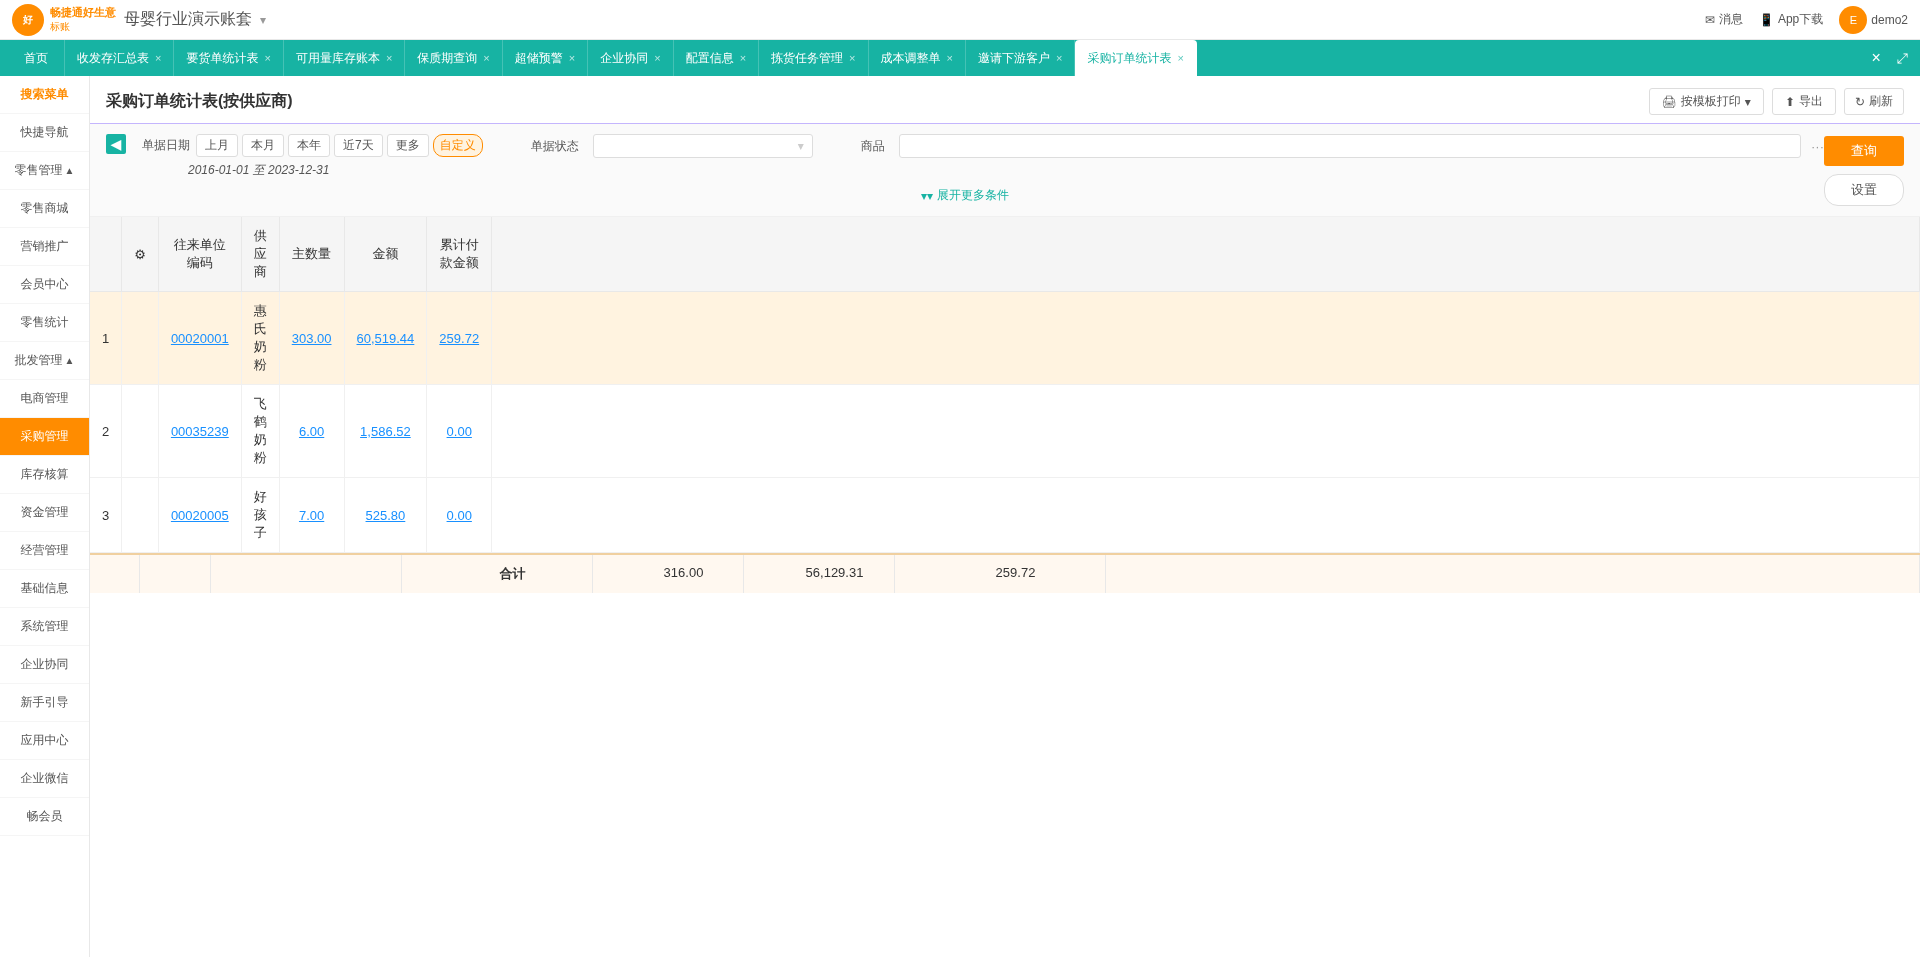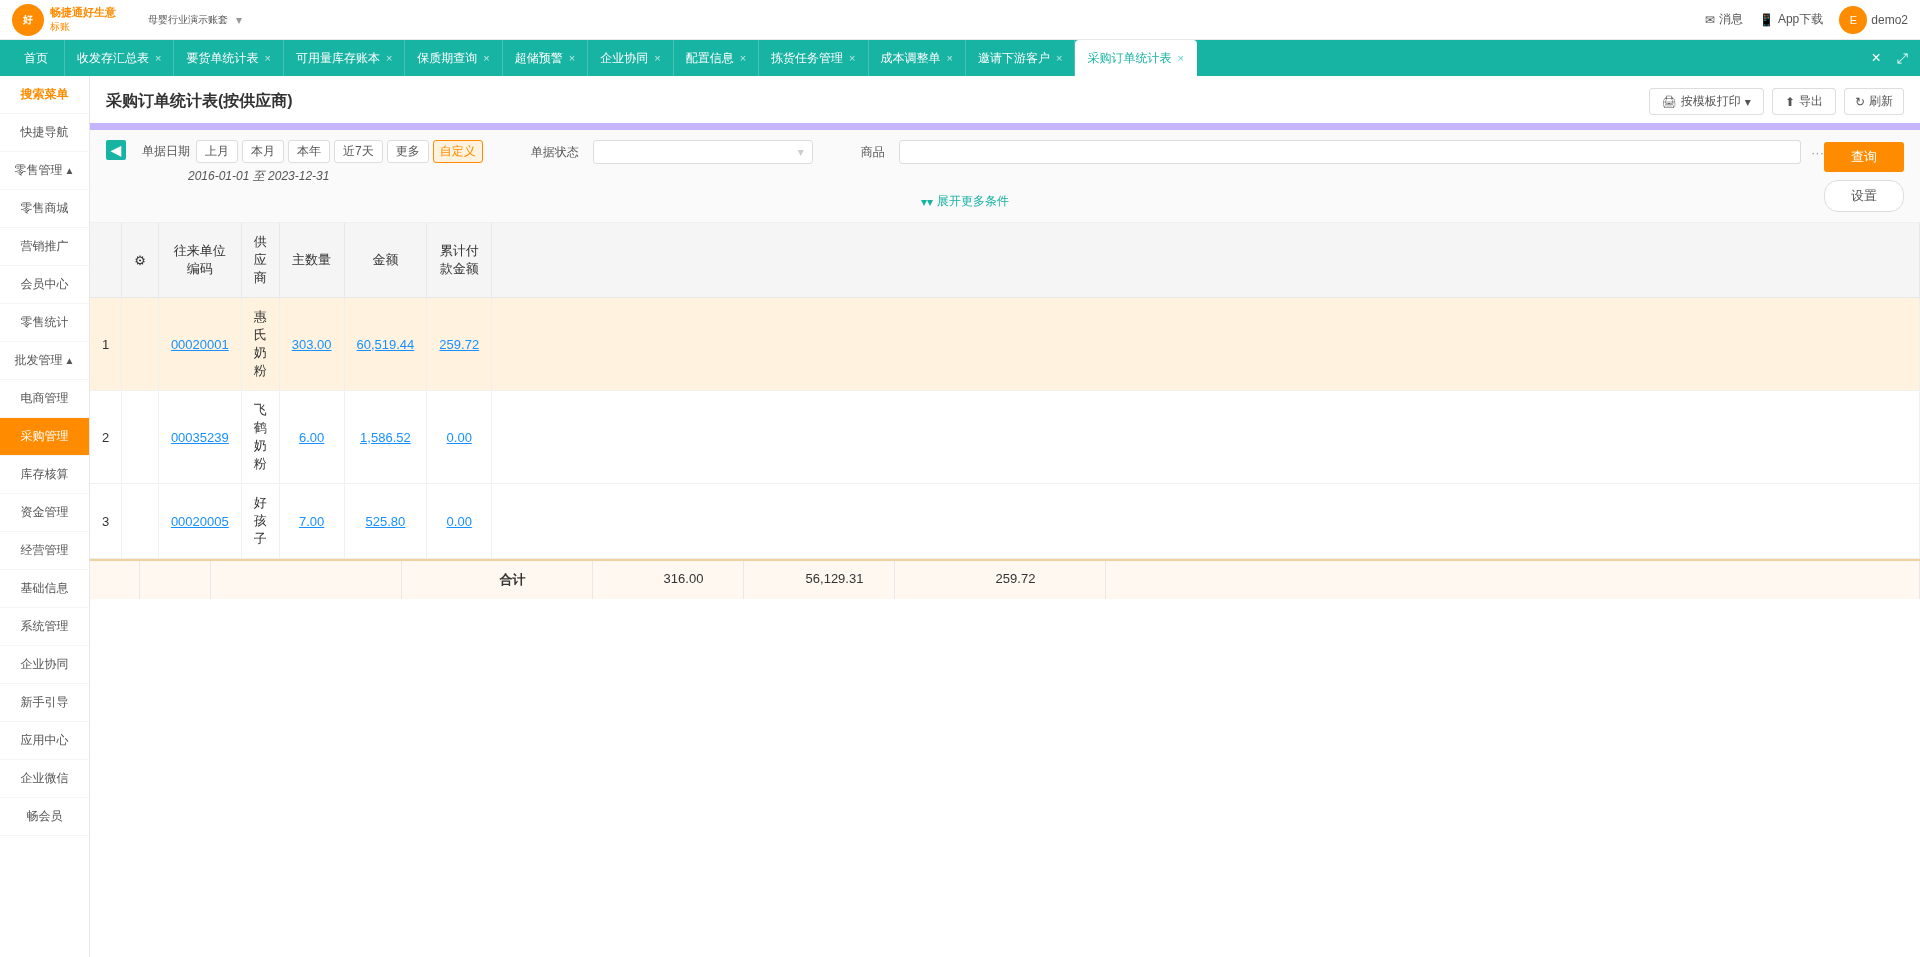--- a/index.html
+++ b/index.html
@@ -31,35 +31,35 @@
     .sidebar-item { padding: 10px 6px; text-align: center; font-size: 12px; color: #555; cursor: pointer; border-bottom: 1px solid #f5f5f5; }
     .sidebar-item.active { background: #ff8c00; color: #fff; }
     .sidebar-item.has-arrow { display: flex; align-items: center; justify-content: center; gap: 2px; }
     .sidebar-arrow { font-size: 10px; }
 
     
     .content { flex: 1; background: #f5f5f5; overflow: auto; }
     .content-inner { background: #fff; margin: 0; padding: 0; min-height: 100%; }
 
     
-    .page-header { padding: 12px 16px 8px; display: flex; align-items: center; justify-content: space-between; border-bottom: 7px solid #c4b5fd; }
+    .page-header { padding: 12px 16px 8px; display: flex; align-items: center; justify-content: space-between; border-bottom: 1px solid #c4b5fd; }
     .page-title { font-size: 16px; font-weight: bold; color: #333; }
     .page-actions { display: flex; align-items: center; gap: 8px; }
     .btn-template { display: flex; align-items: center; gap: 4px; padding: 4px 12px; border: 1px solid #ddd; background: #fff; color: #555; border-radius: 3px; cursor: pointer; font-size: 12px; }
     .btn-export { display: flex; align-items: center; gap: 4px; padding: 4px 12px; border: 1px solid #ddd; background: #fff; color: #555; border-radius: 3px; cursor: pointer; font-size: 12px; }
     .btn-refresh { display: flex; align-items: center; gap: 4px; padding: 4px 10px; border: 1px solid #ddd; background: #fff; color: #555; border-radius: 3px; cursor: pointer; font-size: 12px; }
 
     
     .filter-area { padding: 10px 16px; background: #fafafa; border-bottom: 1px solid #f0f0f0; }
     .filter-row { display: flex; align-items: center; gap: 16px; flex-wrap: wrap; }
     .filter-item { display: flex; align-items: center; gap: 6px; }
     .filter-label { font-size: 12px; color: #555; white-space: nowrap; }
     .filter-dates { display: flex; align-items: center; gap: 4px; font-size: 12px; color: #555; }
     .filter-date-btn { padding: 2px 8px; border: 1px solid #ddd; background: #fff; color: #555; border-radius: 3px; cursor: pointer; font-size: 12px; }
-    .filter-date-custom { background: #fff3e0; border: 1px solid #ff8c00; color: #ff8c00; padding: 2px 6px; border-radius: 3px; font-size: 12px; }
+    .filter-date-custom { background: #fff3e0; border: 1px solid #ff8c00; color: #ff8c00; padding: 2px 6px; border-radius: 10px; font-size: 12px; }
     .filter-date-range { font-size: 12px; color: #555; }
     .filter-select { padding: 4px 8px; border: 1px solid #ddd; background: #fff; border-radius: 3px; font-size: 12px; min-width: 200px; cursor: pointer; display: flex; align-items: center; justify-content: space-between; }
     .filter-input { padding: 4px 8px; border: 1px solid #ddd; background: #fff; border-radius: 3px; font-size: 12px; flex: 1; }
     .expand-more { display: flex; align-items: center; justify-content: center; gap: 4px; margin-top: 8px; color: #17b3a3; font-size: 12px; cursor: pointer; }
     .btn-query { padding: 6px 20px; background: #ff8c00; color: #fff; border: none; border-radius: 3px; cursor: pointer; font-size: 13px; }
     .btn-setting { padding: 6px 16px; background: #fff; color: #555; border: 1px solid #ddd; border-radius: 14px; cursor: pointer; font-size: 13px; margin-top: 4px; }
 
     
     .toggle-btn { width: 20px; background: #17b3a3; color: #fff; border: none; cursor: pointer; font-size: 14px; border-radius: 2px; height: 20px; display: flex; align-items: center; justify-content: center; }
 
@@ -96,21 +96,21 @@
   <div class="top-bar-left">
     <div class="logo-area">
       <div class="logo-icon">
         <span>好</span>
       </div>
       <div>
         <div style="font-size:11px;color:#ff8c00;font-weight:bold;">畅捷通好生意</div>
         <div style="font-size:10px;color:#ff8c00;">标账</div>
       </div>
     </div>
-    <span style="font-size:10px;color:#555;margin-left:24px;">母婴行业演示账套</span>
+    <span style="font-size:16px;color:#555;margin-left:0;">母婴行业演示账套</span>
     <span style="color:#999;font-size:12px;cursor:pointer;">▾</span>
   </div>
   <div class="top-bar-right">
     <div class="top-bar-icon">
       <span>✉</span>
       <span>消息</span>
     </div>
     <div class="top-bar-icon">
       <span>📱</span>
       <span>App下载</span>

